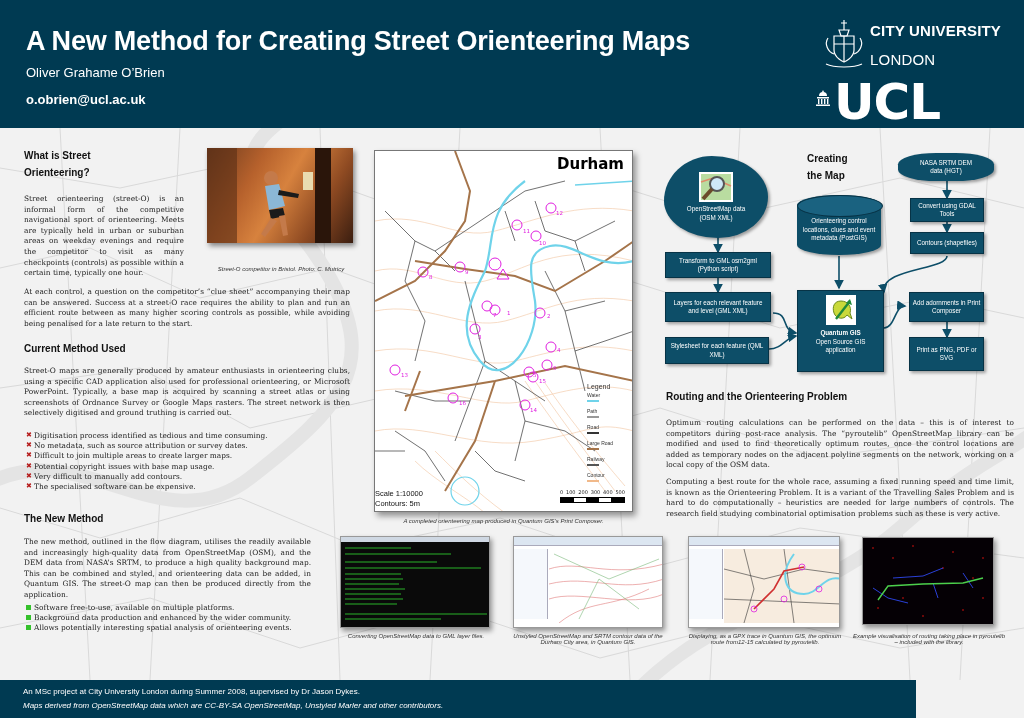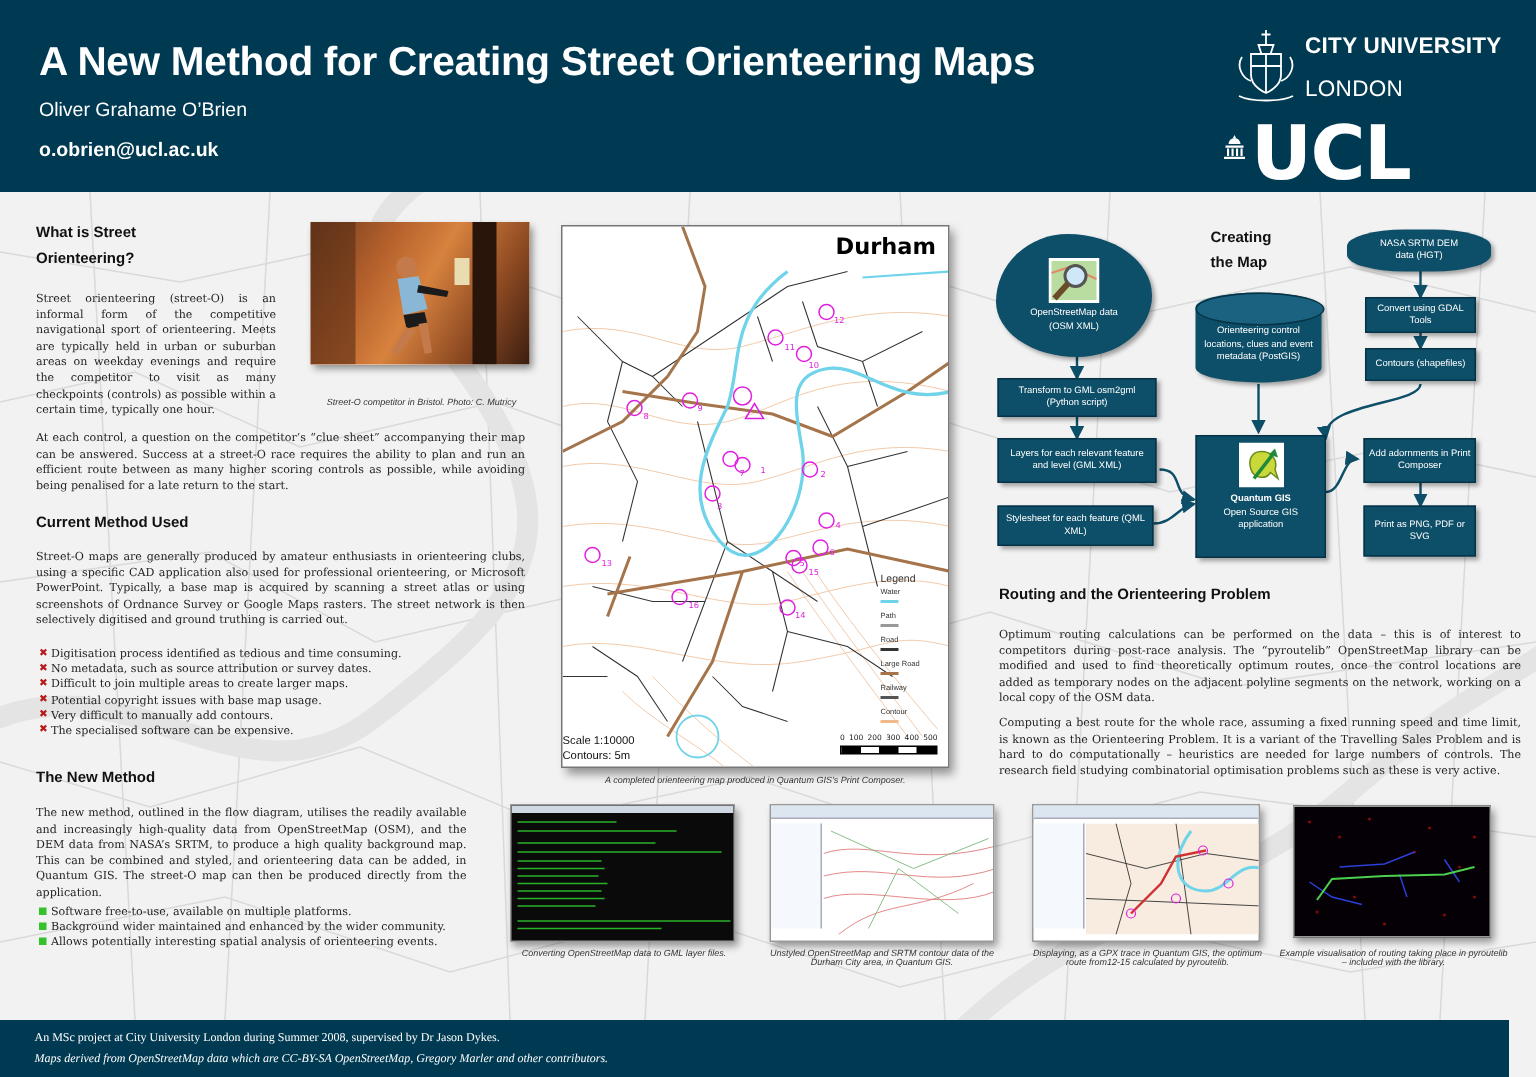--- a/index.html
+++ b/index.html
@@ -10,21 +10,21 @@
 .header .title{position:absolute;left:26px;top:26px;font-size:27px;font-weight:bold;letter-spacing:-0.2px}
 .header .author{position:absolute;left:26px;top:65px;font-size:13px;font-weight:normal}
 .header .email{position:absolute;left:26px;top:92px;font-size:13px;font-weight:bold}
 .logo-city{position:absolute;left:822px;top:18px;width:180px;height:54px}
 .logo-city .crest{position:absolute;left:0;top:0;width:44px;height:54px}
 .logo-city .t1{position:absolute;left:48px;top:4px;font-size:15px;font-weight:bold;letter-spacing:0.2px}
 .logo-city .t2{position:absolute;left:48px;top:33px;font-size:15px;letter-spacing:0.2px}
 .logo-ucl{position:absolute;left:816px;top:80px;width:160px;height:48px}
 .logo-ucl .dome{position:absolute;left:0;top:10px;width:14px;height:16px}
 .logo-ucl .txt{position:absolute;left:18px;top:-4px;font-size:50px;font-weight:900;letter-spacing:-1px;line-height:52px;font-family:"DejaVu Sans",sans-serif}
-.footer{position:absolute;left:0;top:680px;width:1006px;height:38px;background:#003a52;color:#fff;font-family:Liberation Serif, serif;font-size:8px;z-index:2}
+.footer{position:absolute;left:0;top:680px;width:916px;height:38px;background:#003a52;color:#fff;font-family:Liberation Sans, sans-serif;font-size:8px;z-index:2}
 .footer .l1{position:absolute;left:23px;top:7px}
 .footer .l2{position:absolute;left:23px;top:21px;font-style:italic}
 .content{position:absolute;left:0;top:0;width:1024px;height:718px;z-index:1}
 h2{font-family:"Liberation Sans",sans-serif;font-weight:bold;color:#111;font-size:10px;position:absolute;line-height:17px}
 p.body{position:absolute;font-size:7.4px;line-height:10.6px;text-align:justify;color:#222}
 ul.blist{position:absolute;list-style:none;font-size:7.4px;line-height:10.2px;color:#222}
 ul.blist li{position:relative;padding-left:8px}
 ul.blist li .mk{position:absolute;left:0;top:2px;width:5px;height:5px}
 .mk.x{color:#b51a1a;font-size:7px;line-height:5px;font-weight:bold;font-family:"DejaVu Sans",sans-serif}
 .mk.sq{background:#35c12c}
@@ -132,21 +132,21 @@
     <li><span class="mk x">✖</span><span>Difficult to join multiple areas to create larger maps.</span></li>
     <li><span class="mk x">✖</span><span>Potential copyright issues with base map usage.</span></li>
     <li><span class="mk x">✖</span><span>Very difficult to manually add contours.</span></li>
     <li><span class="mk x">✖</span><span>The specialised software can be expensive.</span></li>
   </ul>
 
   <h2 style="left:24px;top:510px">The New Method</h2>
   <p class="body" style="left:24px;top:537px;width:287px">The new method, outlined in the flow diagram, utilises the readily available and increasingly high-quality data from OpenStreetMap (OSM), and the DEM data from NASA’s SRTM, to produce a high quality background map. This can be combined and styled, and orienteering data can be added, in Quantum GIS. The street-O map can then be produced directly from the application.</p>
   <ul class="blist" style="left:26px;top:603px;width:300px">
     <li><span class="mk sq"></span><span>Software free-to-use, available on multiple platforms.</span></li>
-    <li><span class="mk sq"></span><span>Background wider maintained and enhanced by the wider community.</span></li>
+    <li><span class="mk sq"></span><span>Background data production and enhanced by the wider community.</span></li>
     <li><span class="mk sq"></span><span>Allows potentially interesting spatial analysis of orienteering events.</span></li>
   </ul>
 
   <div class="mapframe">
     <svg width="259" height="362" viewBox="0 0 259 362">
       <g fill="none" stroke="#f1c4a0" stroke-width=".6">
         <path d="M0 120 C40 110 70 140 110 130 S180 90 259 110"></path>
         <path d="M0 160 C50 150 90 180 130 170 S200 140 259 150"></path>
         <path d="M0 200 C60 190 100 220 140 210 S210 190 259 200"></path>
         <path d="M0 240 C60 230 110 260 150 250 S220 230 259 240"></path>
@@ -391,14 +391,14 @@
         </g>
       <path d="M10 50 L25 60 L45 65 M30 40 L60 38 L80 30 M70 45 L75 60 M100 35 L110 50" stroke="#2a40d8" stroke-width="1" fill="none"></path>
       <path d="M15 62 L25 48 L60 46 L100 45 L120 40" stroke="#4ccf4c" stroke-width="1.4" fill="none"></path>
     </svg>
   </div>
   <div class="caption" style="left:852px;top:633px;width:154px">Example visualisation of routing taking place in pyroutelib – included with the library.</div>
 </div>
 
 <div class="footer">
   <div class="l1">An MSc project  at City University London  during Summer 2008, supervised by Dr Jason Dykes.</div>
-  <div class="l2">Maps derived from OpenStreetMap data which are CC-BY-SA OpenStreetMap, Gregory Marler and other contributors.</div>
+  <div class="l2">Maps derived from OpenStreetMap data which are CC-BY-SA OpenStreetMap, Unstyled Marler and other contributors.</div>
 </div>
 
 </body></html>

